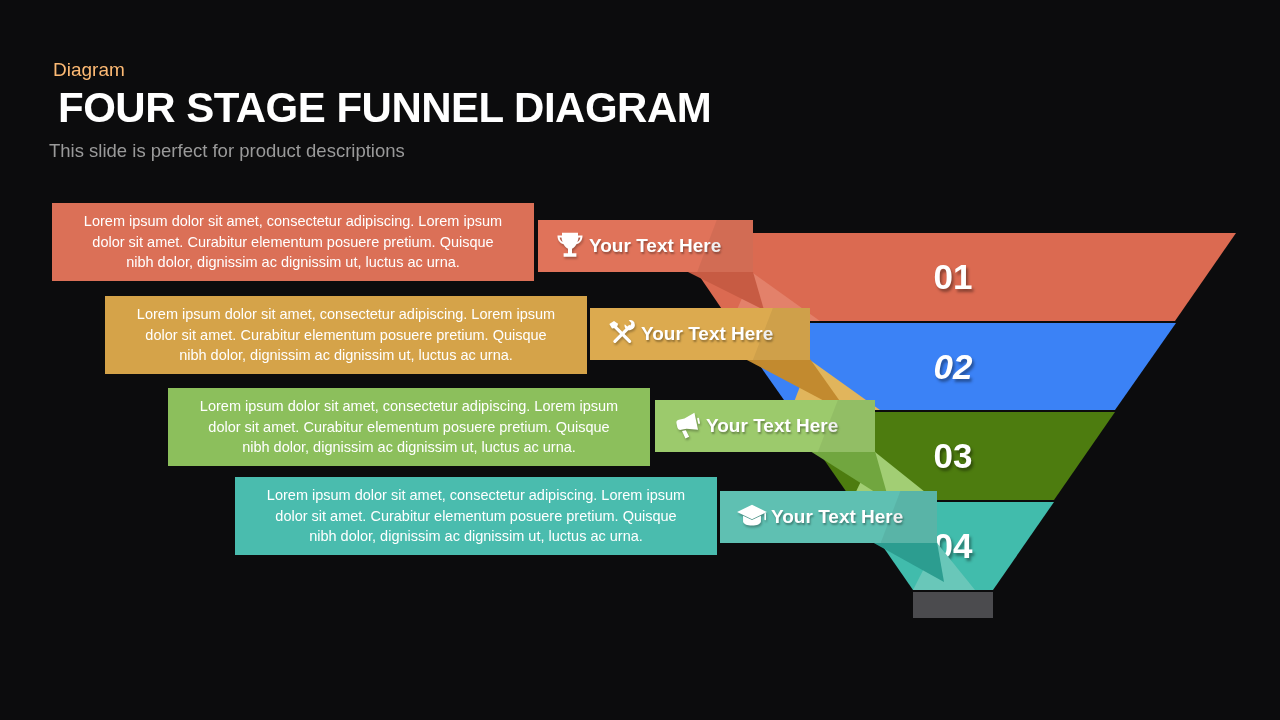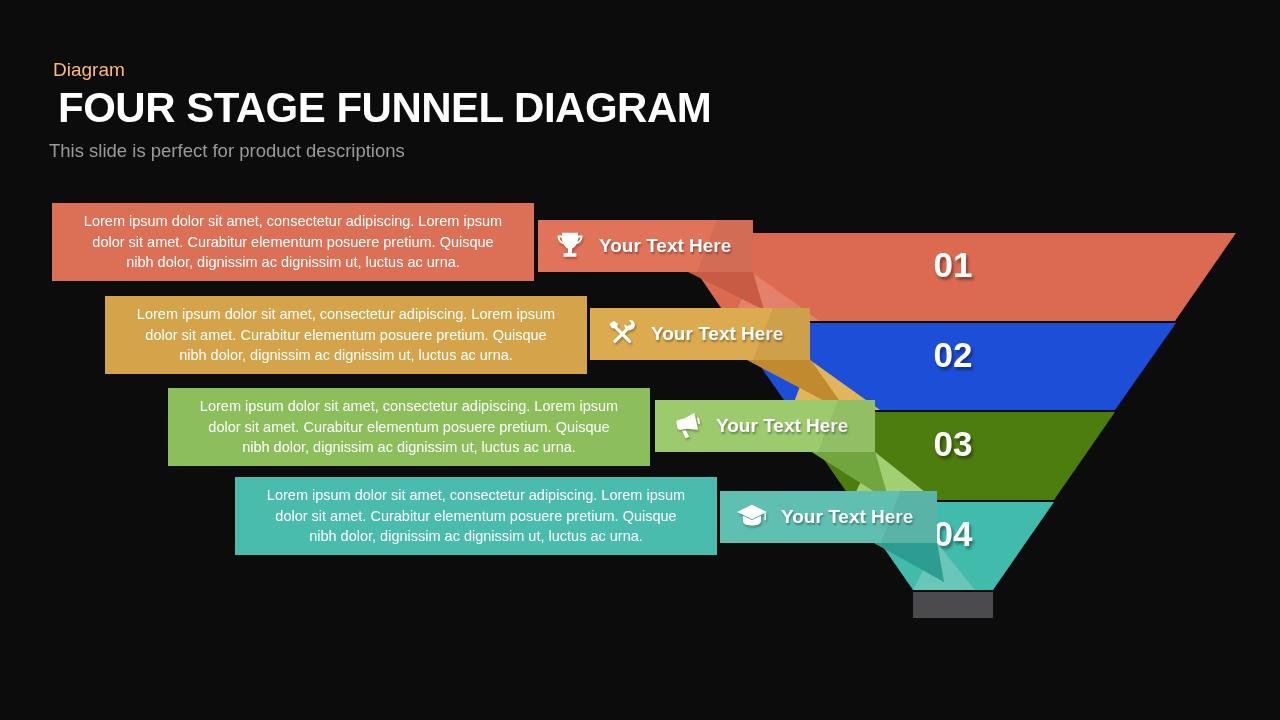--- a/index.html
+++ b/index.html
@@ -16,36 +16,36 @@
   
   .desc-box { position:absolute; width:482px; height:78px; display:flex; align-items:center;
               justify-content:center; box-sizing:border-box; padding:8px 26px; z-index:3; }
   .desc-box p { margin:0; color:#fff; font-size:14.5px; line-height:1.42; text-align:center; }
   .b1 { left:52px;  top:203px; }
   .b2 { left:105px; top:296px; }
   .b3 { left:168px; top:388px; }
   .b4 { left:235px; top:477px; }
 
   
-  .ribbon { position:absolute; height:52px; display:flex; align-items:center; gap:13px;
+  .ribbon { position:absolute; height:52px; display:flex; align-items:center; gap:3px;
             padding-left:16px; box-sizing:border-box; z-index:4; }
   .ribbon::after { content:""; position:absolute; right:0; top:0; bottom:0; width:26%;
             background:rgba(0,0,0,0.06); clip-path:polygon(35% 0, 100% 0, 100% 100%, 0 100%); }
   .r1 { left:538px; top:220px; width:215px; }
   .r2 { left:590px; top:308px; width:220px; }
   .r3 { left:655px; top:400px; width:220px; }
   .r4 { left:720px; top:491px; width:217px; }
   .rlabel { font-size:19px; font-weight:700; color:#fff; text-shadow:1px 2px 2px rgba(0,0,0,0.35);
             white-space:nowrap; }
   .icon { display:inline-flex; width:32px; height:32px; }
   .icon svg { width:32px; height:32px; filter:drop-shadow(1px 2px 1px rgba(0,0,0,0.28)); }
 
   
-  .stage { position:absolute; display:flex; align-items:flex-start; justify-content:center;
-           padding-top:12px; box-sizing:border-box; z-index:1; }
+  .stage { position:absolute; display:flex; align-items:center; justify-content:center;
+           padding-top:0; box-sizing:border-box; z-index:1; }
   .s1 { left:670px; top:233px; width:566px; height:88px;
         clip-path:polygon(0 0, 566px 0, 505px 100%, 60px 100%); }
   .s2 { left:730px; top:323px; width:446px; height:87px;
         clip-path:polygon(0 0, 446px 0, 385px 100%, 61px 100%); }
   .s3 { left:791px; top:412px; width:324px; height:88px;
         clip-path:polygon(0 0, 324px 0, 263px 100%, 61px 100%); }
   .s4 { left:852px; top:502px; width:202px; height:88px;
         clip-path:polygon(0 0, 202px 0, 141px 100%, 61px 100%); }
   .num { font-size:35px; font-weight:700; color:#fff; text-shadow:2px 3px 3px rgba(0,0,0,0.38); }
   .wedge { position:absolute; inset:0; }
@@ -70,21 +70,21 @@
 <div class="canvas" style="background: rgb(12, 12, 13);">
 
   <div class="category" style="color: #fdba74;">Diagram</div>
   <h1 class="title">FOUR STAGE FUNNEL DIAGRAM</h1>
   <div class="subtitle" style="color: rgb(154, 154, 154);">This slide is perfect for product descriptions</div>
 
   <div class="stage s1" style="background: rgb(219, 106, 81);">
     <div class="wedge" style="background: rgb(227, 129, 106);"></div>
     <div class="num">01</div>
   </div>
-  <div class="stage s2" style="background: #1d4ed8;">
+  <div class="stage s2" style="background: #3b82f6; font-style: italic;">
     <div class="wedge" style="background: rgb(225, 181, 92);"></div>
     <div class="num">02</div>
   </div>
   <div class="stage s3" style="background: #4d7c0f;">
     <div class="wedge" style="background: rgb(162, 206, 116);"></div>
     <div class="num">03</div>
   </div>
   <div class="stage s4" style="background: rgb(65, 188, 172);">
     <div class="wedge" style="background: rgb(105, 199, 185);"></div>
     <div class="num">04</div>

